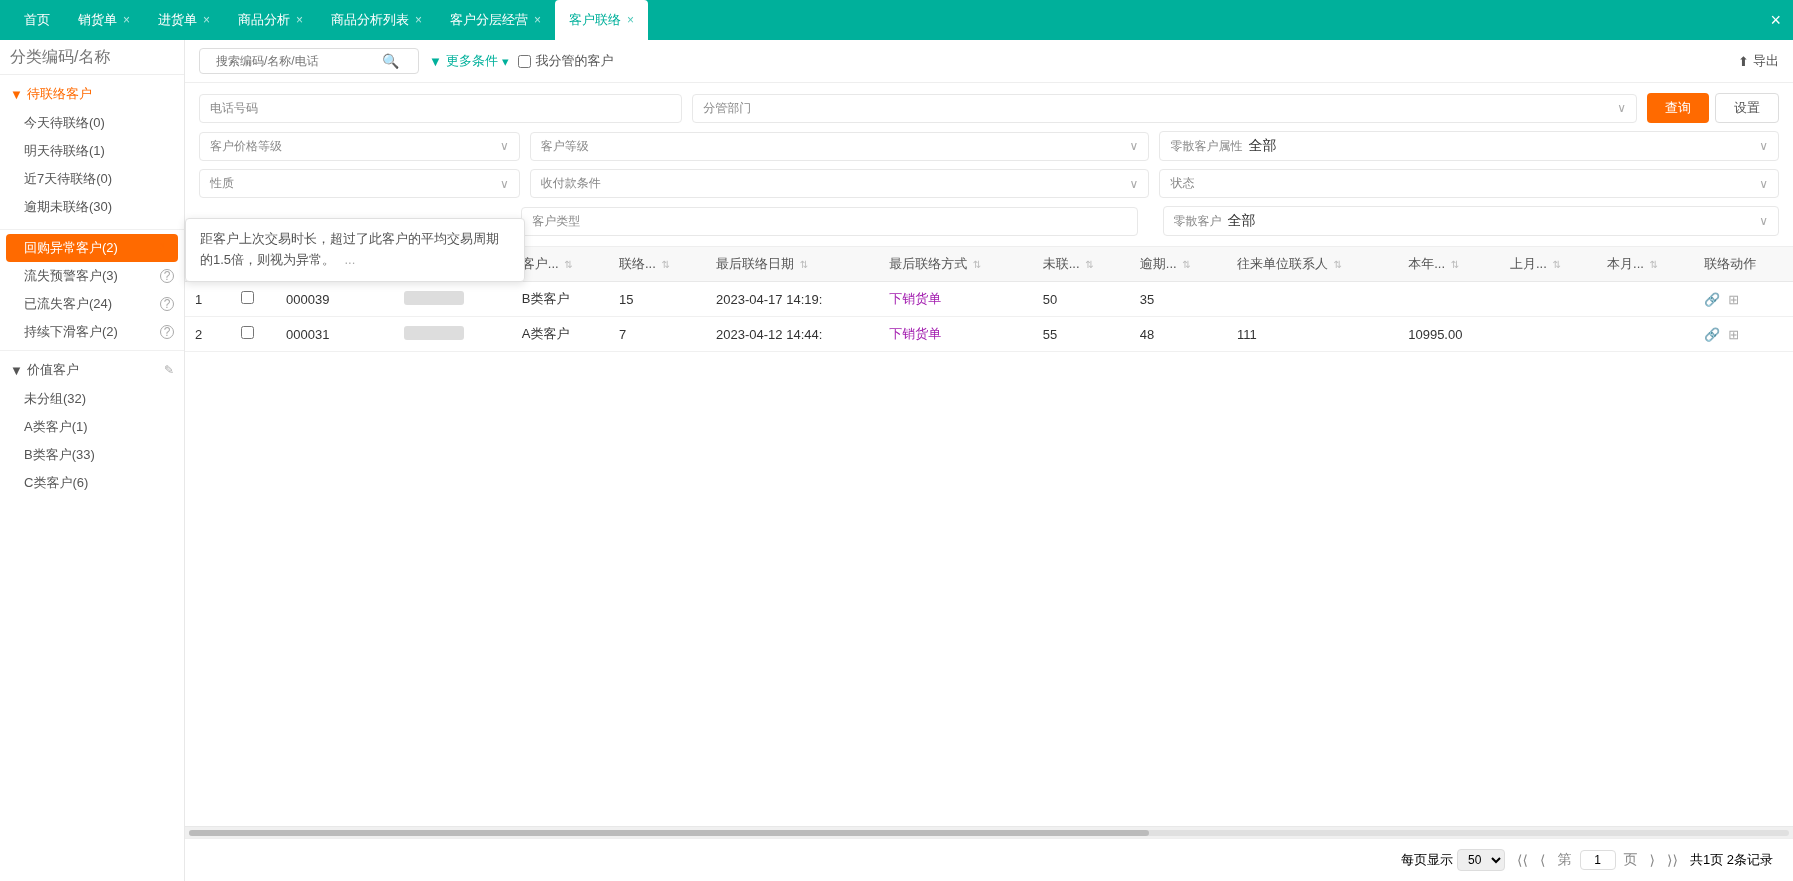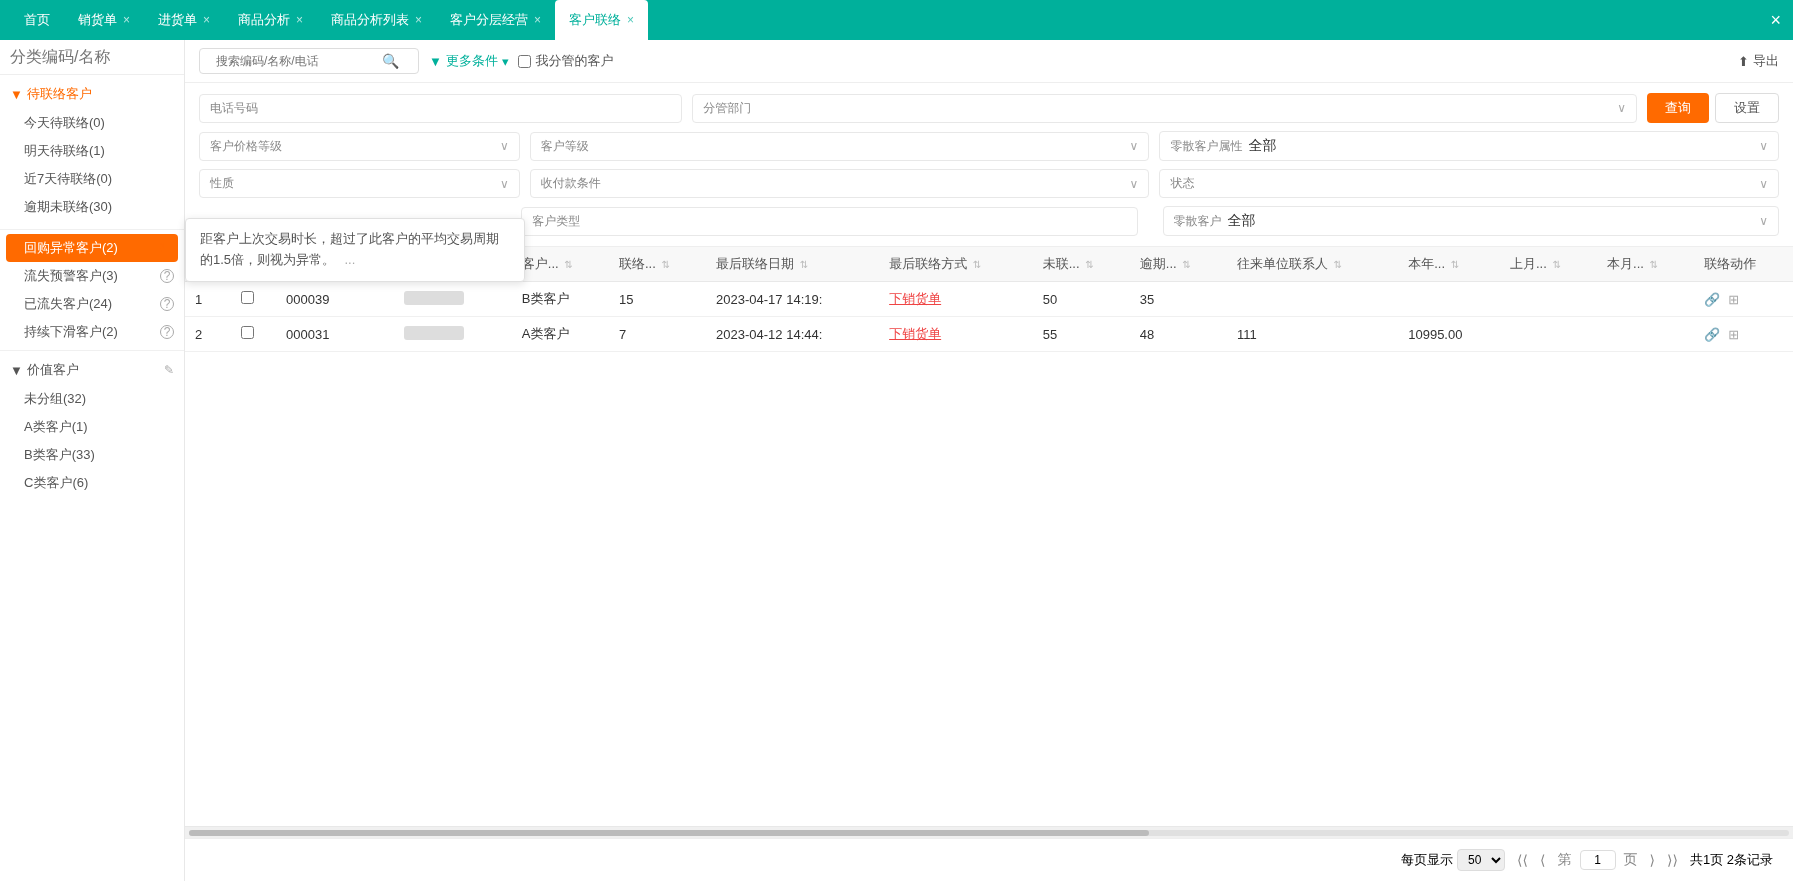--- a/index.html
+++ b/index.html
@@ -116,21 +116,21 @@
     
     .table-area { flex: 1; overflow: auto; background: #fff; }
     table { width: 100%; border-collapse: collapse; font-size: 12px; }
     th {
       background: #f8f8f8; padding: 8px 10px; text-align: left;
       border-bottom: 1px solid #e8e8e8; white-space: nowrap; color: #555; font-weight: normal;
       position: relative;
     }
     th .sort-icon { color: #bbb; font-size: 10px; margin-left: 2px; }
     td { padding: 8px 10px; border-bottom: 1px solid #f0f0f0; color: #333; white-space: nowrap; }
-    .link-text { color: #ef4444; cursor: pointer; text-decoration: underline; }
+    .link-text { color: #a21caf; cursor: pointer; }
     .action-icons { display: flex; gap: 8px; color: #aaa; font-size: 15px; }
     .action-icons span { cursor: pointer; }
     .blurred-name {
       display: inline-block; background: #ddd; color: transparent; border-radius: 3px;
       min-width: 60px; height: 14px;
     }
     .settings-icon-cell { color: #888; cursor: pointer; font-size: 15px; }
 
     
     .pagination {

